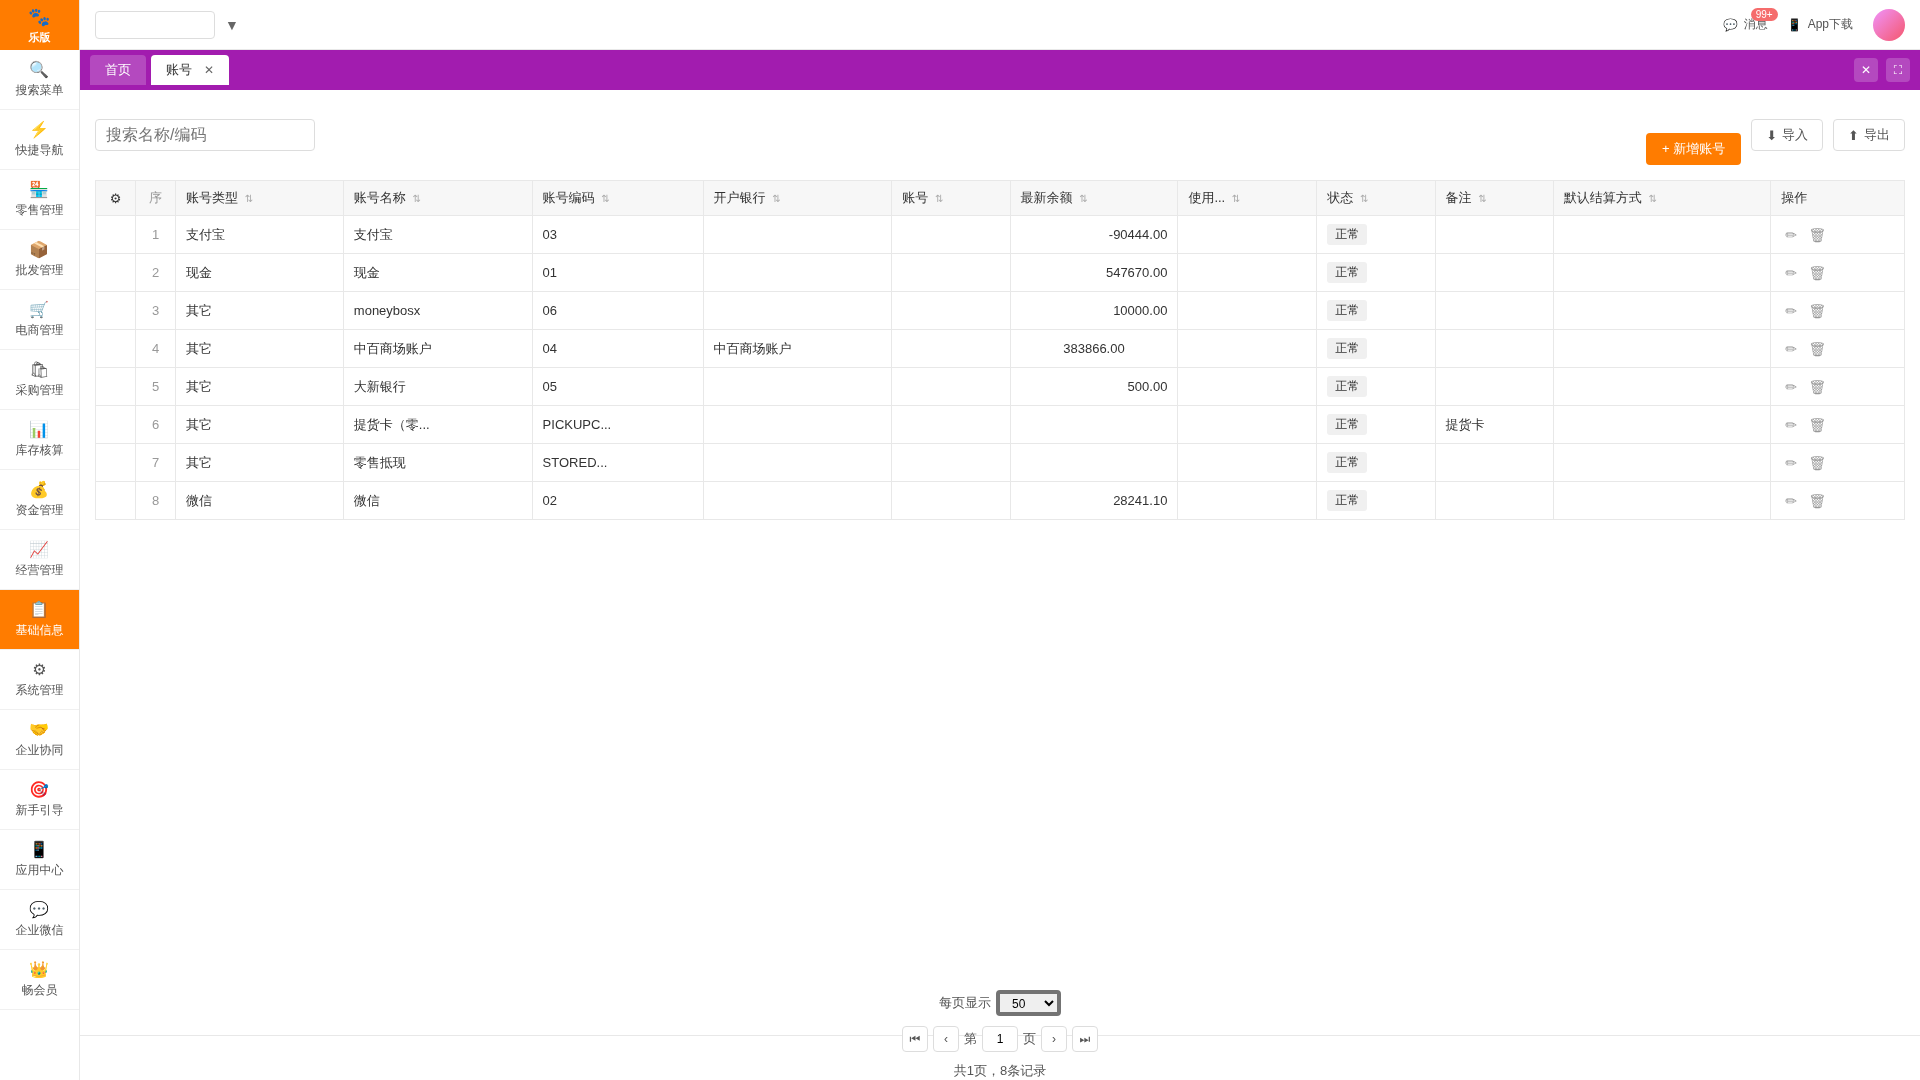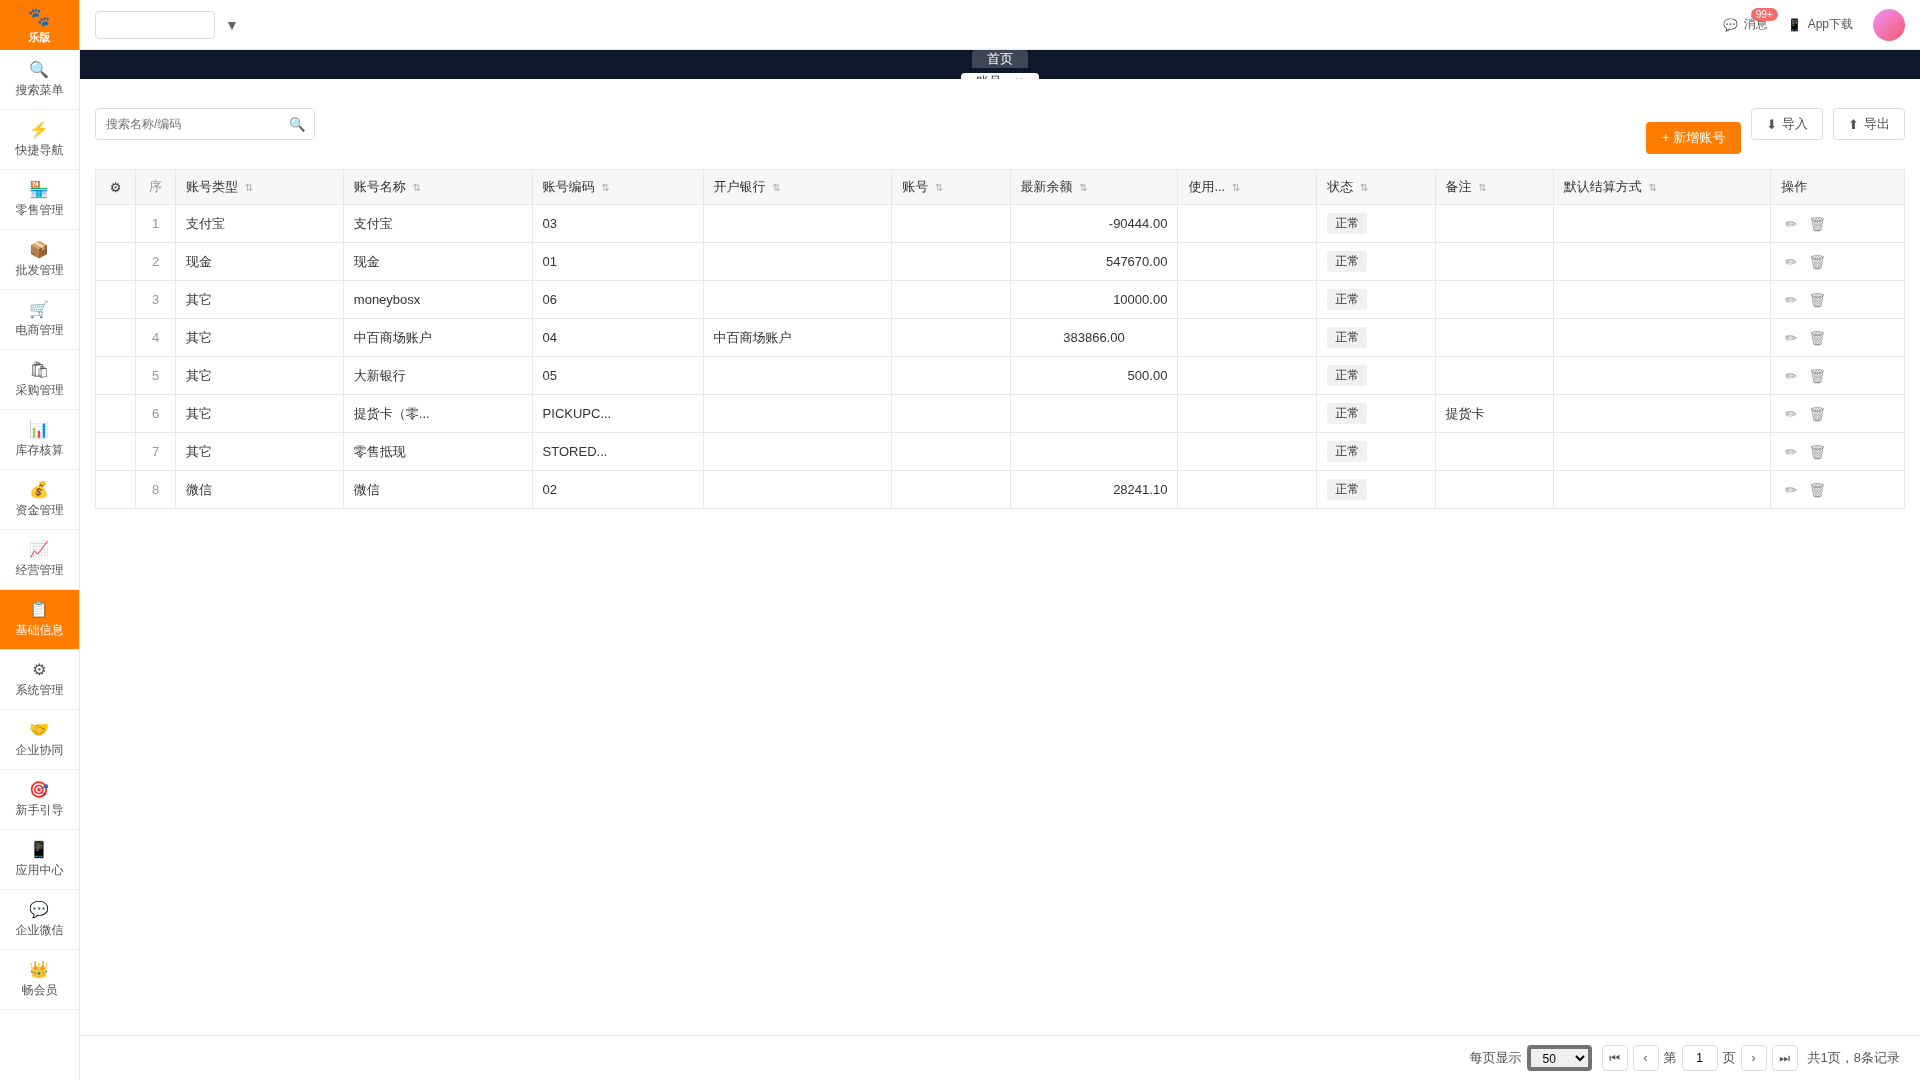--- a/index.html
+++ b/index.html
@@ -118,27 +118,26 @@
     .avatar {
       width: 32px;
       height: 32px;
       border-radius: 50%;
       background: linear-gradient(135deg, #f093fb, #f5576c);
       cursor: pointer;
     }
 
     
     .tab-bar {
-      height: 29px;
-      background: #0f172a;
+      height: 40px;
+      background: #a21caf;
       display: flex;
       align-items: center;
       padding: 0 10px;
       gap: 5px;
-      flex-direction: column;
     }
     .tab-item {
       height: 30px;
       padding: 0 15px;
       border-radius: 4px 4px 0 0;
       display: flex;
       align-items: center;
       gap: 8px;
       cursor: pointer;
       font-size: 13px;
@@ -199,21 +198,21 @@
       border-radius: 4px;
       overflow: hidden;
       width: 220px;
       height: 32px;
     }
     .search-input {
       flex: 1;
       border: none;
       outline: none;
       padding: 0 10px;
-      font-size: 12px;
+      font-size: 16px;
       color: #333;
     }
     .search-btn {
       width: 32px;
       height: 32px;
       background: none;
       border: none;
       cursor: pointer;
       display: flex;
       align-items: center;
@@ -311,20 +310,21 @@
       height: 45px;
       background: white;
       border-top: 1px solid #e8e8e8;
       display: flex;
       align-items: center;
       justify-content: flex-end;
       padding: 0 20px;
       gap: 10px;
       font-size: 13px;
       color: #555;
+      flex-direction: column;
     }
     .page-size-wrap {
       display: flex;
       align-items: center;
       gap: 5px;
     }
     .page-select {
       border: 4px solid #737373;
       border-radius: 4px;
       padding: 2px 8px;

